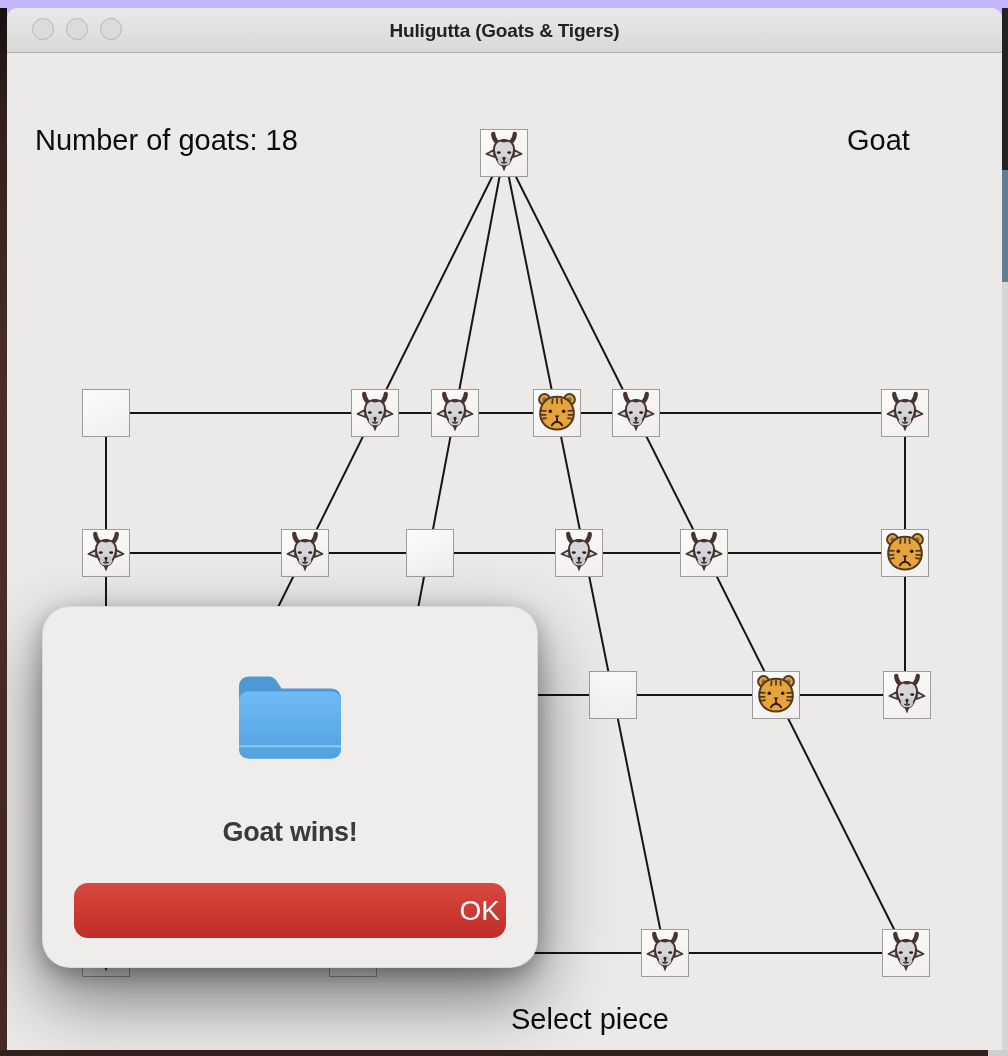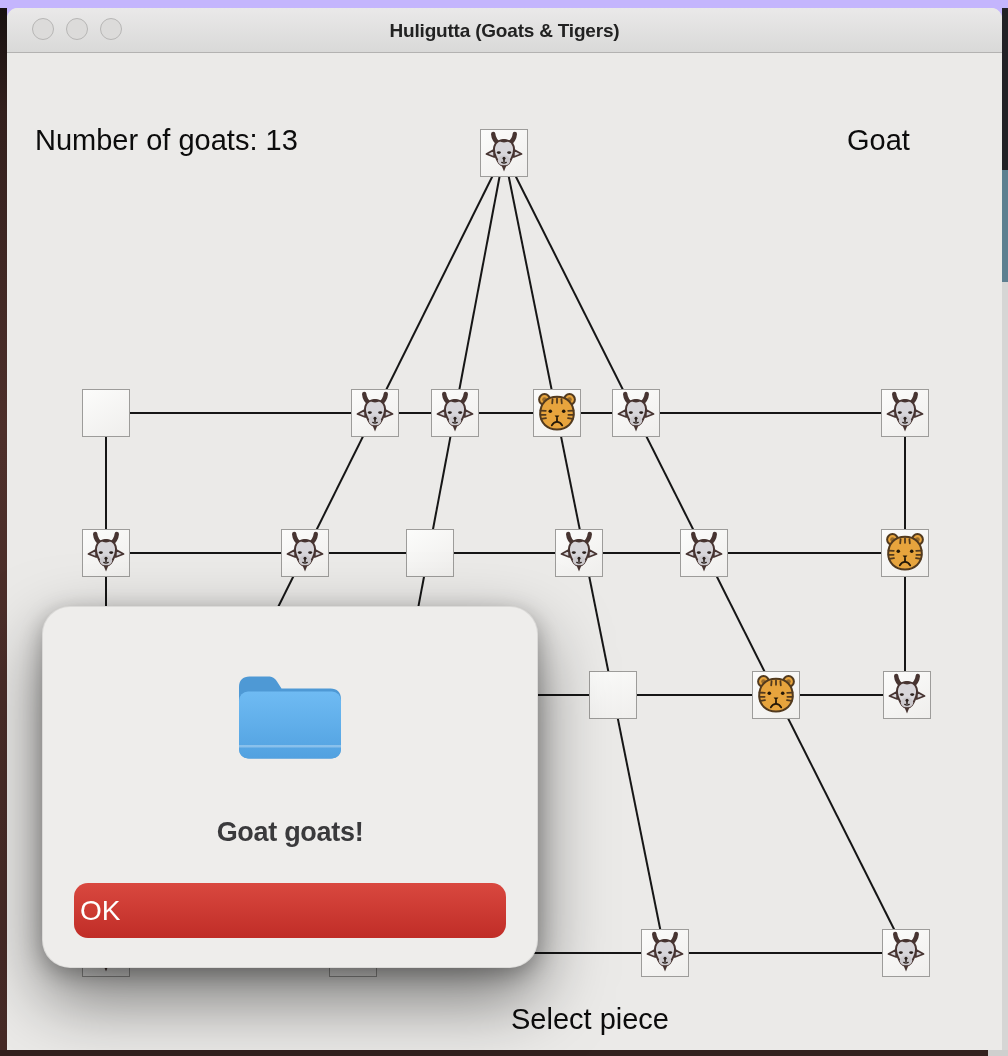--- a/index.html
+++ b/index.html
@@ -45,21 +45,21 @@
   
   .dialog{position:absolute;left:42px;top:606px;width:496px;height:362px;
     background:#eeedeb;border-radius:28px;border:1px solid rgba(0,0,0,0.08);box-sizing:border-box;
     box-shadow:0 30px 70px rgba(0,0,0,0.5),0 6px 22px rgba(0,0,0,0.28);z-index:50;}
   .dialog .folder{position:absolute;left:50%;top:54px;transform:translateX(-50%);
     width:120px;height:106px;}
   .dialog .dtitle{position:absolute;left:0;right:0;top:210px;text-align:center;
     font-size:27px;font-weight:bold;color:#3a3a3c;letter-spacing:-0.3px;}
   .ok-btn{position:absolute;left:31px;right:31px;top:276px;height:55px;border:none;
     border-radius:14px;background:linear-gradient(#d9483f,#c02d27);cursor:pointer;
-    display:flex;align-items:center;justify-content:flex-start;}
+    display:flex;align-items:center;justify-content:flex-end;}
   .ok-btn span{color:#ffffff;font-size:28px;font-family:"Liberation Sans",sans-serif;}
 </style>
 </head>
 <body>
 
 <div class="stage">
 
   <div class="strip-left"></div>
   <div class="strip-right"></div>
   <div class="strip-bottom"></div>
@@ -67,21 +67,21 @@
 
   <div class="window">
     <div class="titlebar">
       <div class="tl c1"></div>
       <div class="tl c2"></div>
       <div class="tl c3"></div>
       <div class="title">Huligutta (Goats &amp; Tigers)</div>
     </div>
   </div>
 
-  <div class="lbl lbl-goats">Number of goats: 13</div>
+  <div class="lbl lbl-goats">Number of goats: 18</div>
   <div class="lbl lbl-turn">Goat</div>
   <div class="lbl lbl-status">Select piece</div>
 
   <svg class="board-lines">
       <line x1="504" y1="153" x2="106" y2="953" stroke="#161616" stroke-width="2"></line>
       <line x1="504" y1="153" x2="353" y2="953" stroke="#161616" stroke-width="2"></line>
       <line x1="504" y1="153" x2="665" y2="953" stroke="#161616" stroke-width="2"></line>
       <line x1="504" y1="153" x2="906" y2="953" stroke="#161616" stroke-width="2"></line>
       <line x1="106" y1="413" x2="905" y2="413" stroke="#161616" stroke-width="2"></line>
       <line x1="106" y1="553" x2="905" y2="553" stroke="#161616" stroke-width="2"></line>
@@ -408,19 +408,19 @@
           <linearGradient id="foldg" x1="0" y1="0" x2="0" y2="1">
             <stop offset="0" stop-color="#6fbbf3"></stop>
             <stop offset="1" stop-color="#51a1e0"></stop>
           </linearGradient>
         </defs>
         <path d="M9 26 C9 19.5 13 15.5 19.5 15.5 L38 15.5 C42.5 15.5 44.8 17 47 20.5 L51.5 27.5 L100.5 27.5 C107 27.5 111 31.5 111 38 L111 87 C111 93.5 107 97.5 100.5 97.5 L19.5 97.5 C13 97.5 9 93.5 9 87 Z" fill="#4e99d5"></path>
         <rect x="9" y="30.5" width="102" height="67" rx="9" fill="url(#foldg)"></rect>
         <rect x="9" y="84" width="102" height="2.5" fill="#ffffff" opacity="0.3"></rect>
       </svg>
     </div>
-    <div class="dtitle">Goat goats!</div>
+    <div class="dtitle">Goat wins!</div>
     <button class="ok-btn">
       <span>OK</span>
     </button>
   </div>
 
 </div>
 
 </body></html>

